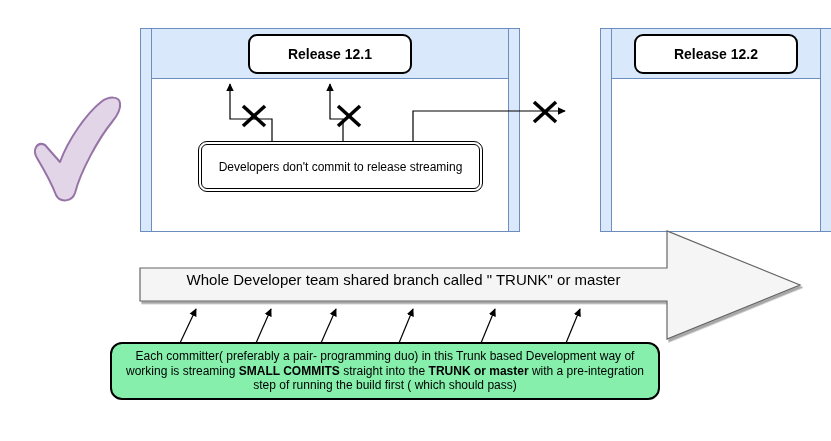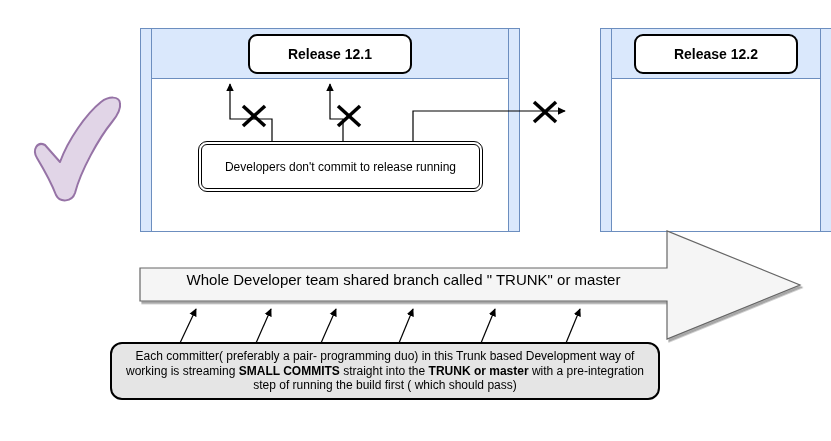--- a/index.html
+++ b/index.html
@@ -43,21 +43,21 @@
   }
   .overlay { position:absolute; left:0; top:0; z-index:4; pointer-events:none; }
   .check-svg { position:absolute; left:29px; top:94px; z-index:1; }
   .trunk-label {
     position:absolute; left:140px; top:268px; width:527px; height:22px;
     display:flex; align-items:center; justify-content:center;
     font-size:15px; color:#000; z-index:5; text-align:center;
   }
   .caption-box {
     position:absolute; left:110px; top:342px; width:550px; height:58px;
-    background:#e5e5e5; border:2px solid #000; border-radius:12px;
+    background:#86efac; border:2px solid #000; border-radius:12px;
     box-sizing:border-box; z-index:5;
     display:flex; align-items:center; justify-content:center;
     font-size:12px; line-height:14.5px; color:#000; text-align:center;
     padding:0 10px;
   }
   .xline { stroke:var(--line); stroke-width:3.5; }
   .conn  { stroke:var(--line); stroke-width:1.2; fill:none; }
 </style>
 </head>
 <body>
@@ -84,21 +84,21 @@
   </div>
 
   <div class="lane" style="left:600px; top:28px; width:232px; height:204px;">
     <div class="lane-header"></div>
     <div class="stripe left"></div>
     <div class="stripe right"></div>
     <div class="lane-title">Release 12.2</div>
   </div>
 
   <div class="note-box">
-    <div class="note-inner">Developers don't commit to release running</div>
+    <div class="note-inner">Developers don't commit to release streaming</div>
   </div>
 
   <svg class="overlay" width="831" height="441" viewBox="0 0 831 441">
     <defs>
       <marker id="arr" viewBox="0 0 10 10" refX="8.5" refY="5" markerWidth="7" markerHeight="7" orient="auto-start-reverse">
         <path d="M0,0.5 L9.5,5 L0,9.5 Z" fill="#000"></path>
       </marker>
       <filter id="shadow" x="-10%" y="-10%" width="130%" height="130%">
         <feDropShadow dx="2" dy="2.5" stdDeviation="0.7" flood-color="#000" flood-opacity="0.35"></feDropShadow>
       </filter>

